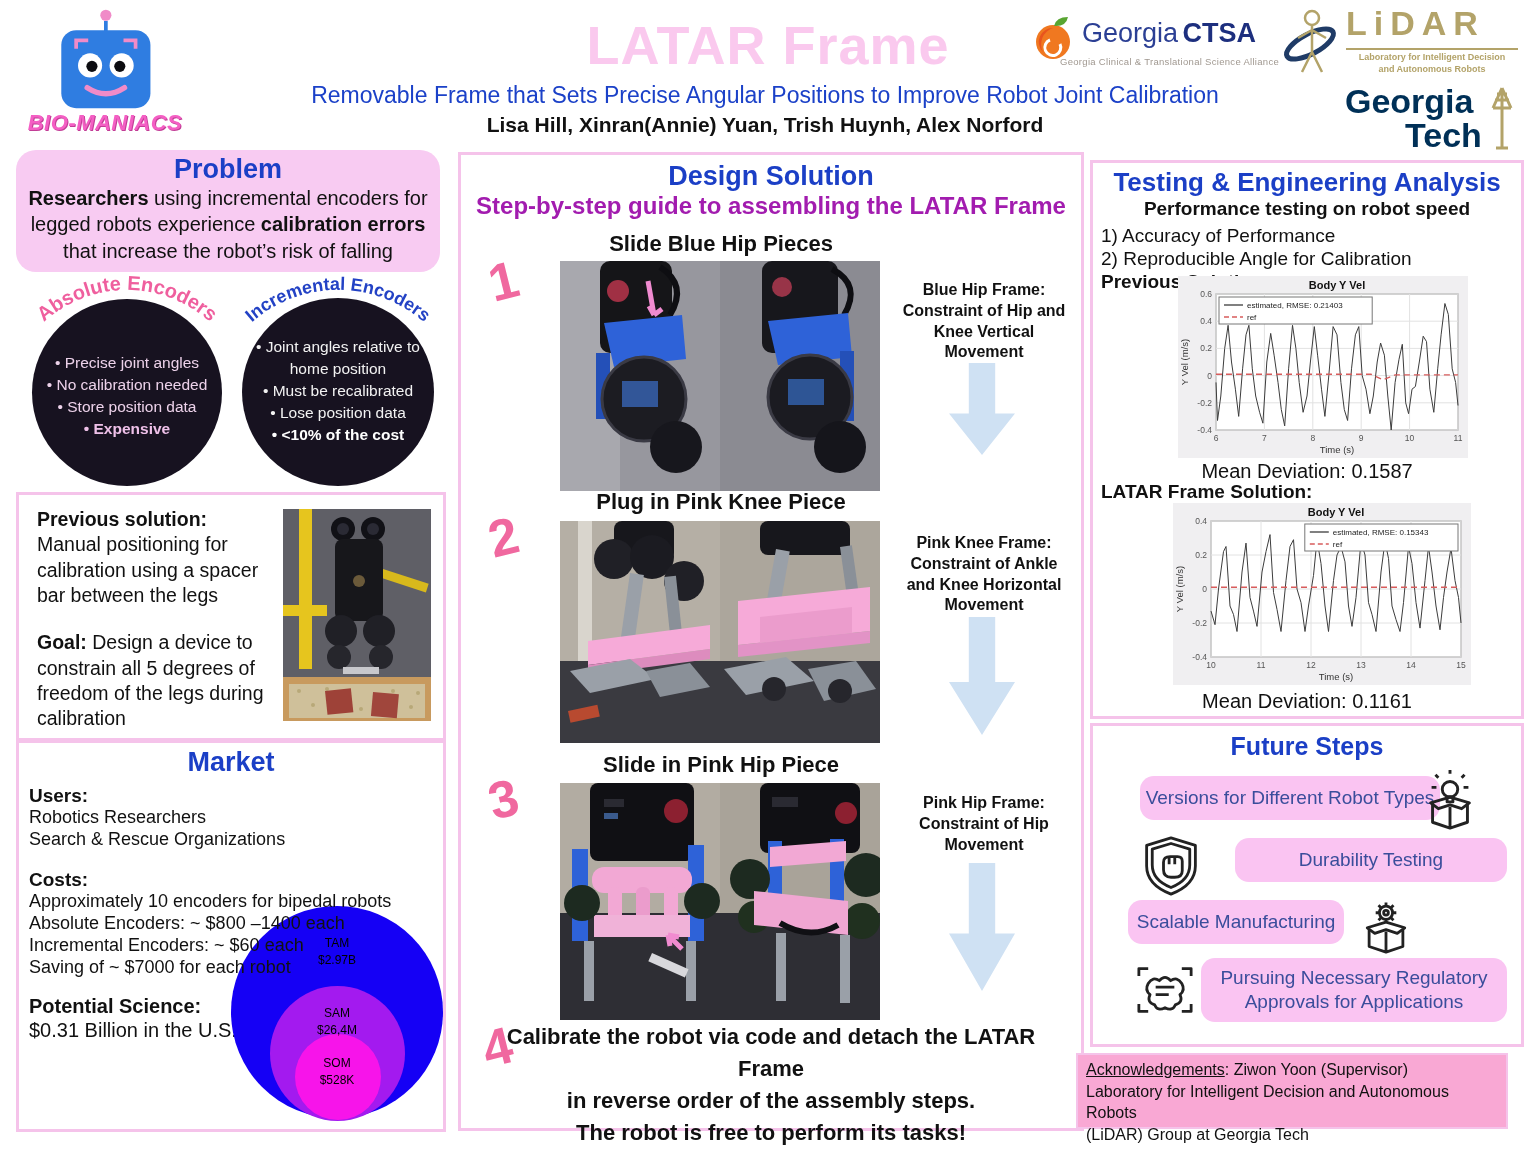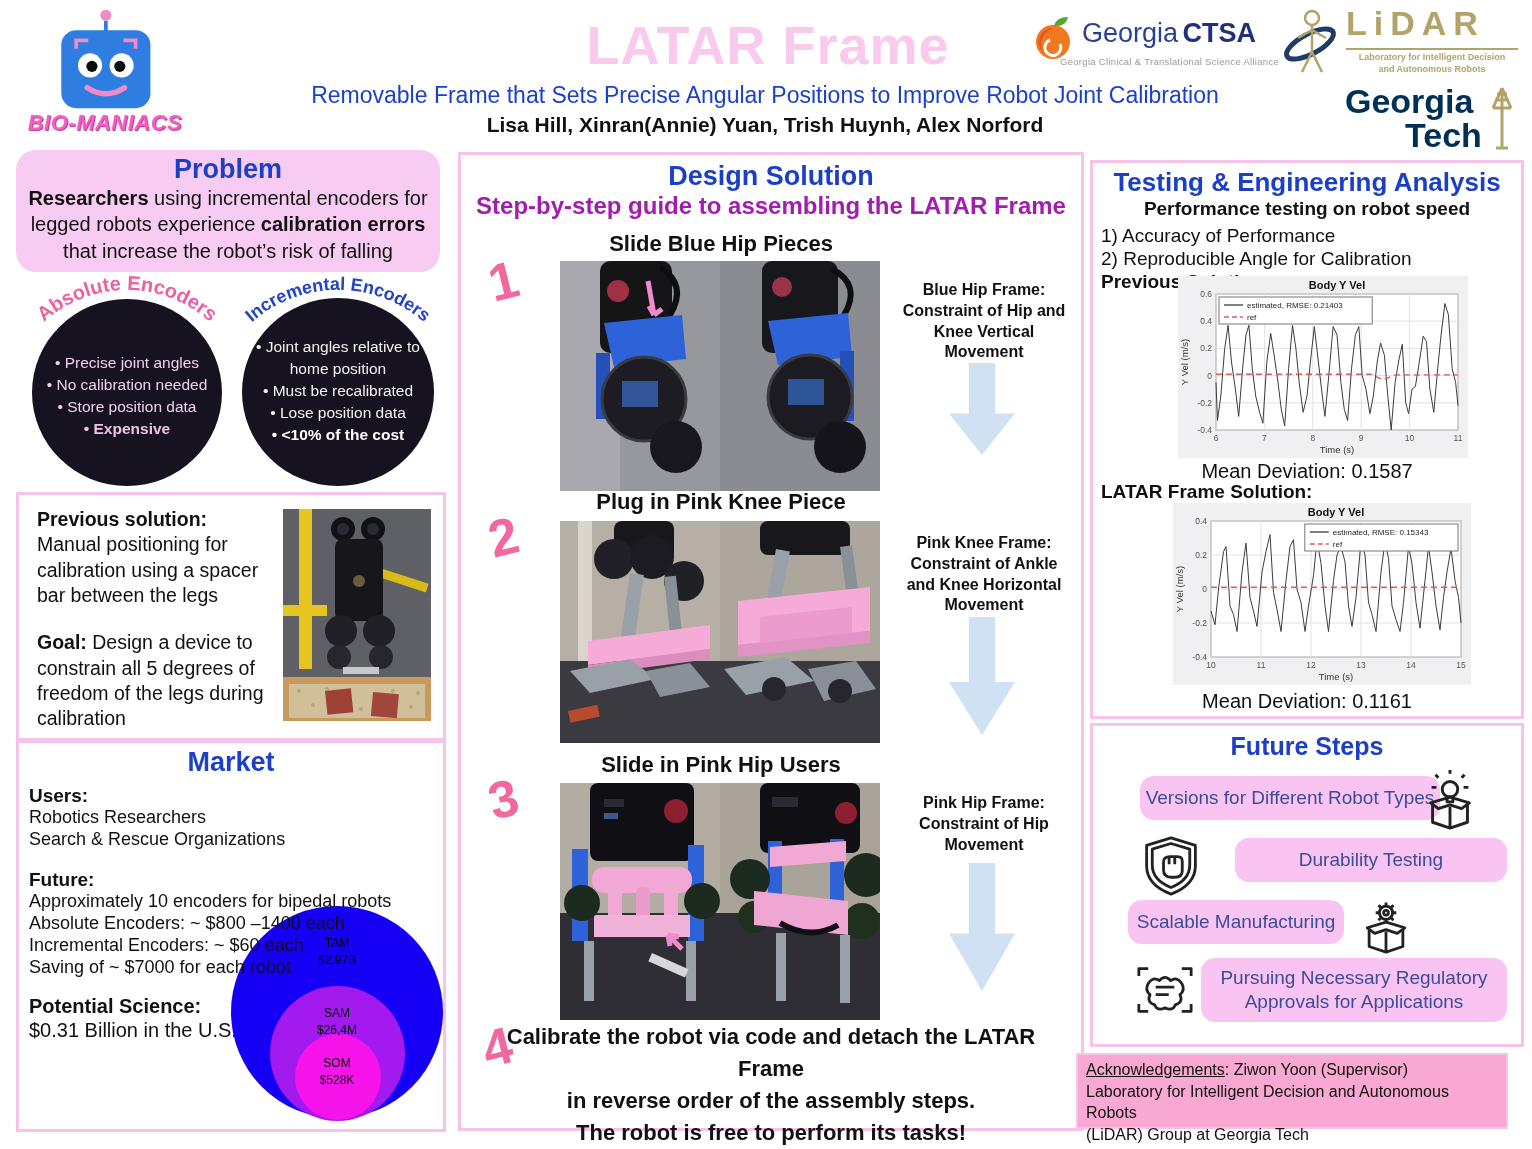--- a/index.html
+++ b/index.html
@@ -166,21 +166,21 @@
       <rect x="42" y="182" width="26" height="24" fill="#9e4238" transform="rotate(-6 42 182)"></rect>
       <rect x="90" y="183" width="26" height="24" fill="#a0463c" transform="rotate(5 90 183)"></rect>
     </svg>
   </div>
 
   <div class="abs framebox" style="left:16px;top:740px;width:424px;height:386px;">
     <div class="ctr bluehead" style="font-size:27px;margin-top:4px;">Market</div>
     <div class="abs mkt-lbl" style="left:10px;top:42px;">Users:</div>
     <div class="abs mkt-line" style="left:10px;top:64px;">Robotics Researchers</div>
     <div class="abs mkt-line" style="left:10px;top:86px;">Search &amp; Rescue Organizations</div>
-    <div class="abs mkt-lbl" style="left:10px;top:126px;">Future:</div>
+    <div class="abs mkt-lbl" style="left:10px;top:126px;">Costs:</div>
     <div class="abs mkt-line" style="left:10px;top:148px;z-index:2;">Approximately 10 encoders for bipedal robots</div>
     <div class="abs mkt-line" style="left:10px;top:170px;z-index:2;">Absolute Encoders: ~ $800 –1400 each</div>
     <div class="abs mkt-line" style="left:10px;top:192px;z-index:2;">Incremental Encoders: ~ $60 each</div>
     <div class="abs mkt-line" style="left:10px;top:214px;z-index:2;">Saving of ~ $7000 for each robot</div>
     <div class="abs mkt-lbl" style="left:10px;top:252px;font-size:20px;">Potential Science:</div>
     <div class="abs" style="left:10px;top:276px;font-size:20px;color:#111;">$0.31 Billion in the U.S.</div>
 
     <div class="abs mkt-circle" style="left:212px;top:163px;width:212px;height:212px;background:#1500f5;"></div>
     <div class="abs mkt-circle" style="left:251px;top:243px;width:135px;height:135px;background:#a31aef;"></div>
     <div class="abs mkt-circle" style="left:276px;top:291px;width:86px;height:86px;background:#f714ea;"></div>
@@ -262,21 +262,21 @@
         <polygon points="40,96 132,86 132,112 40,122" fill="#eb9ccc"></polygon>
         <polygon points="4,148 66,136 94,160 26,174" fill="#9aa0a8"></polygon>
         <polygon points="88,148 136,140 156,168 104,180" fill="#8a9098"></polygon>
         <circle cx="54" cy="168" r="12" fill="#26262c"></circle>
           <circle cx="120" cy="170" r="12" fill="#26262c"></circle>
       </g>
     </svg>
     <div class="abs sidehead" style="left:438px;top:378px;width:170px;">Pink Knee Frame: Constraint of Ankle and Knee Horizontal Movement</div>
     <div class="abs bigarrow" style="left:488px;top:462px;width:66px;height:118px;"></div>
 
-    <div class="abs stephead" style="left:60px;top:597px;width:400px;">Slide in Pink Hip Users</div>
+    <div class="abs stephead" style="left:60px;top:597px;width:400px;">Slide in Pink Hip Piece</div>
     <div class="abs stepnum" style="left:28px;top:614px;">3</div>
     <svg class="abs" style="left:99px;top:628px;" width="320" height="237" viewBox="0 0 320 237">
       <rect width="160" height="237" fill="#b2aca2"></rect>
         <rect x="160" width="160" height="237" fill="#a9a399"></rect>
       <rect y="130" width="320" height="107" fill="#2e2e34"></rect>
       <g>
         <rect x="30" y="0" width="104" height="78" rx="8" fill="#101014"></rect>
         <rect x="44" y="16" width="20" height="8" fill="#2a2a32"></rect>
           <rect x="44" y="30" width="14" height="6" fill="#3a5a8c"></rect>
         <circle cx="116" cy="28" r="12" fill="#8c2030"></circle>

